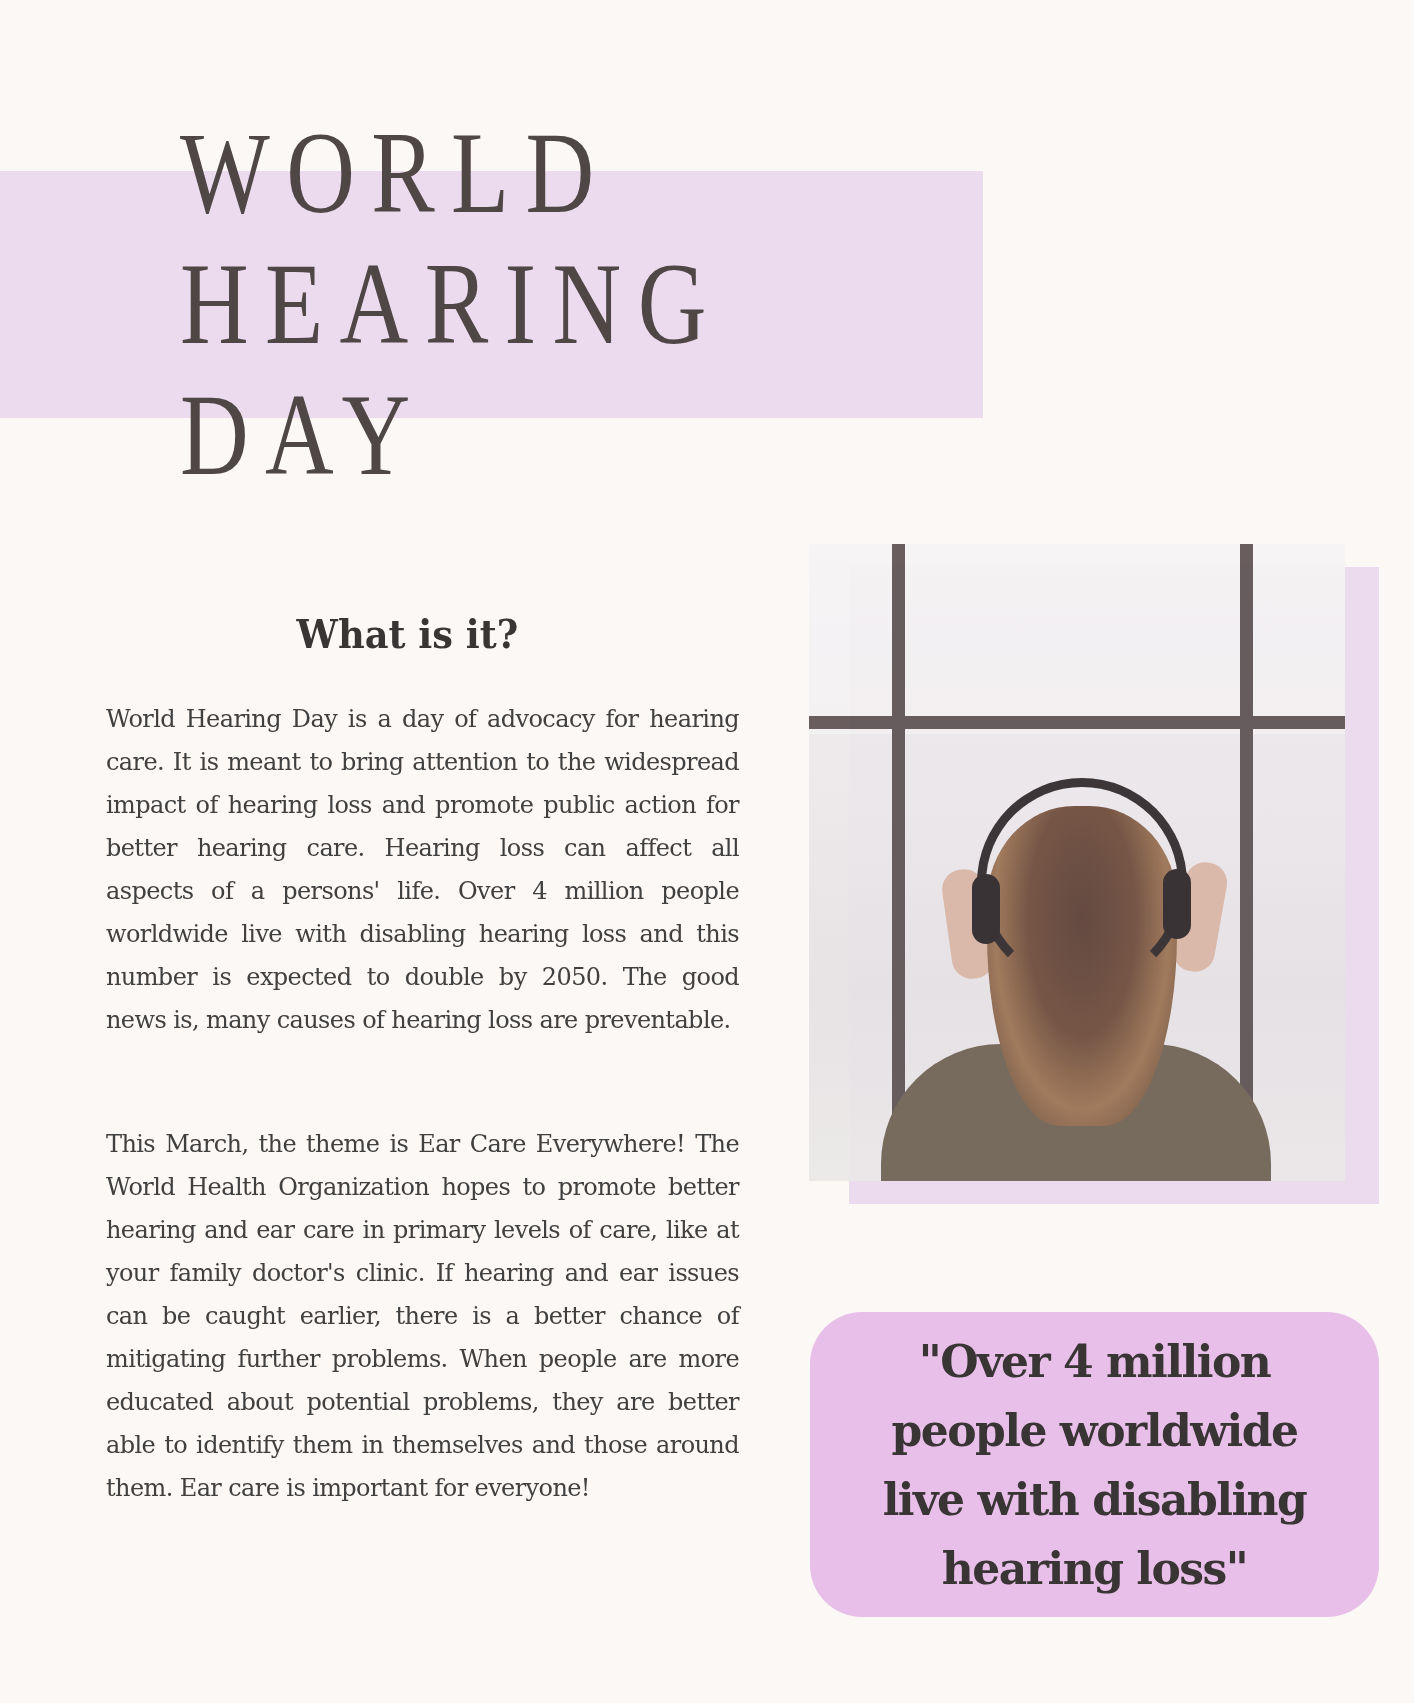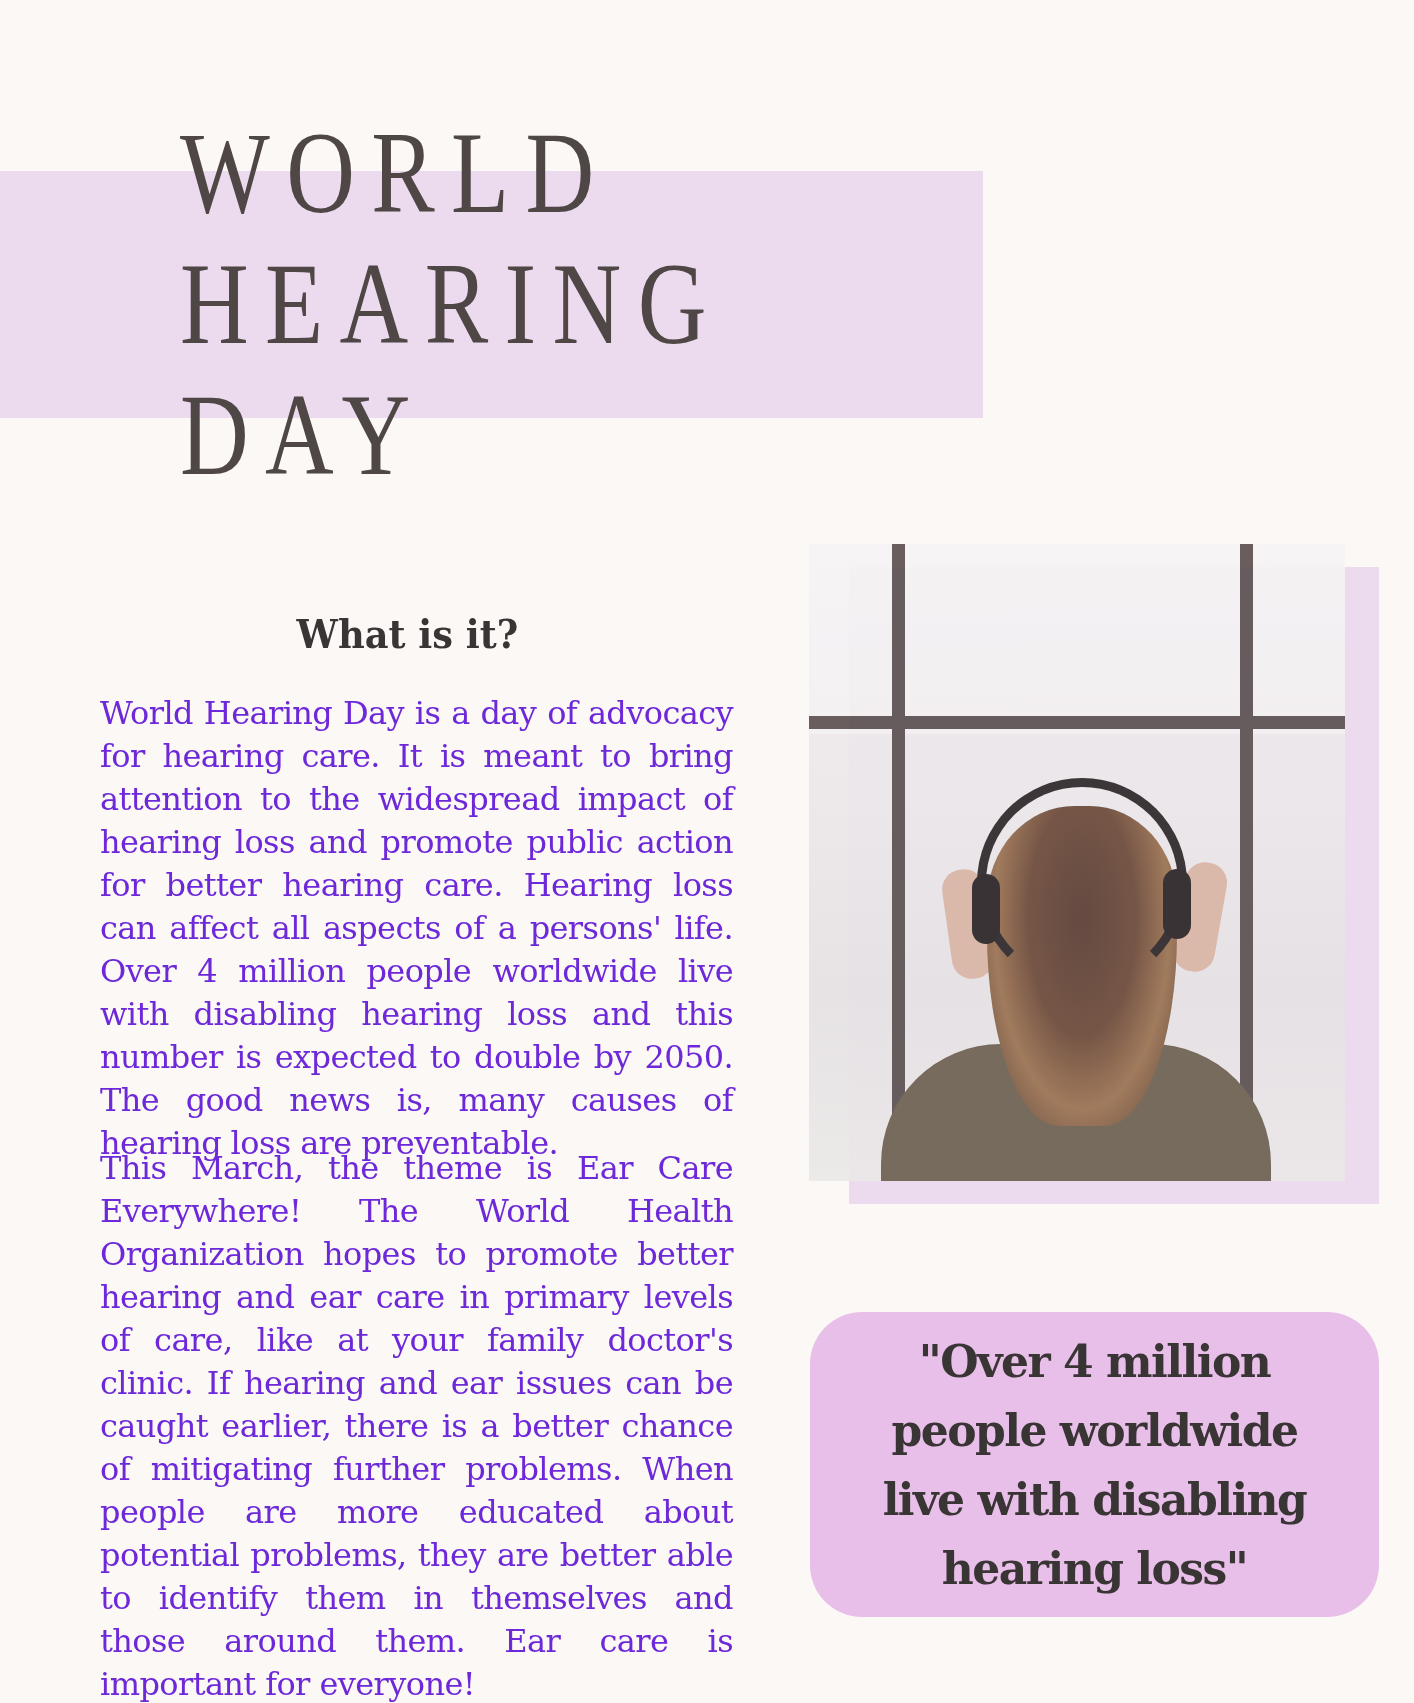--- a/index.html
+++ b/index.html
@@ -32,29 +32,29 @@
     position: absolute; left: 91px; top: 606px; width: 633px;
     margin: 0; text-align: center;
     font-size: 40px; font-weight: bold; line-height: 56px;
     color: #3a3535;
     font-family: "DejaVu Serif", serif;
     transform: scaleX(0.92);
   }
   .body-text {
     position: absolute; left: 91px; width: 633px;
     font-family: "DejaVu Serif", serif;
-    font-size: 32px;
+    font-size: 24px;
     line-height: 43px;
     text-align: justify;
-    color: #6d28d9;
-    margin: 9px;
+    color: #404040;
+    margin: 15px;
     letter-spacing: -0.6px;
   }
   .p1 { top: 683px; }
-  .p2 { top: 1138px; }
+  .p2 { top: 1108px; }
 
   .photo-back {
     position: absolute; left: 849px; top: 567px; width: 530px; height: 637px;
     background: #ecdaef;
   }
   .photo {
     position: absolute; left: 809px; top: 544px; width: 536px; height: 637px;
     overflow: hidden;
     background: linear-gradient(180deg, #f1eef0 0%, #ece8ea 40%, #e6e2e4 70%, #ebe8e9 100%);
     opacity: 0.93;

